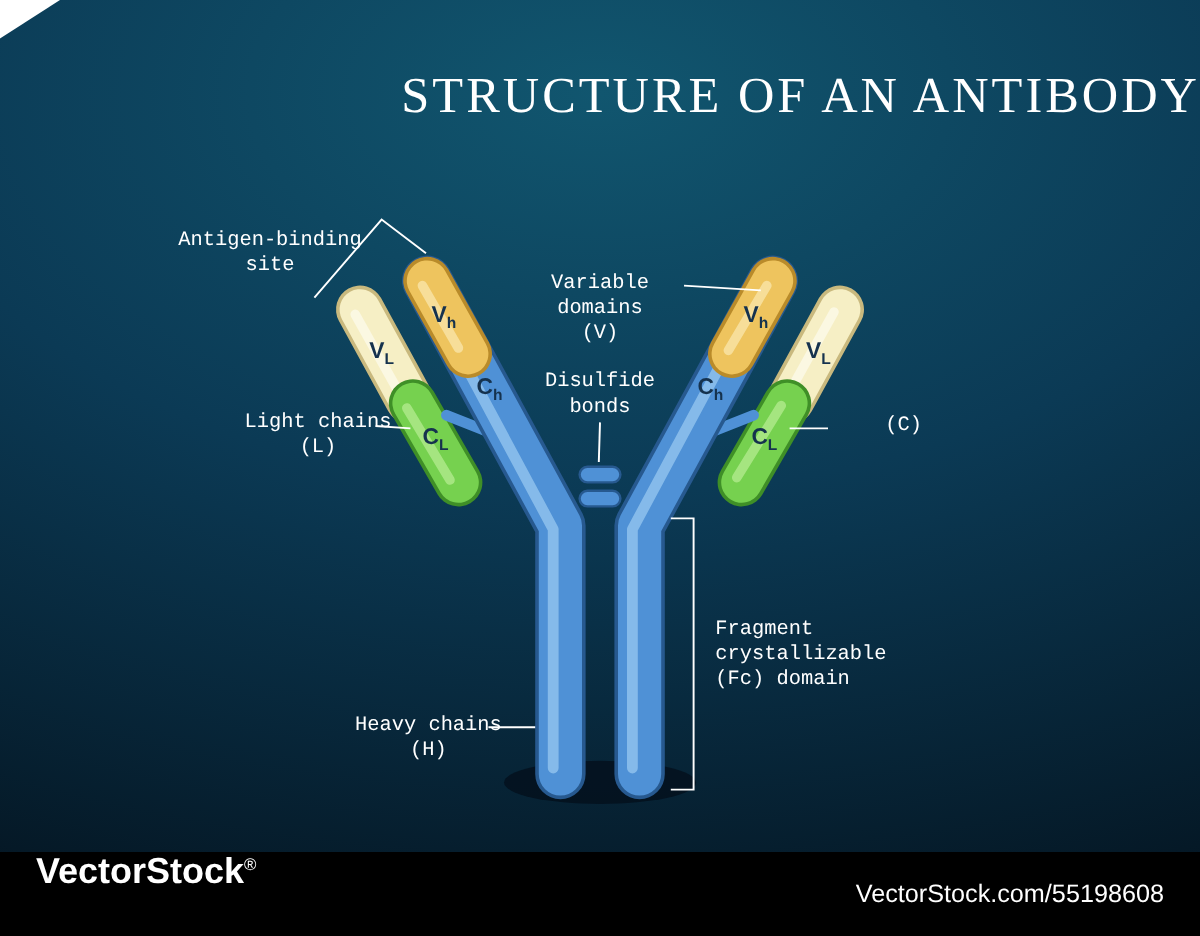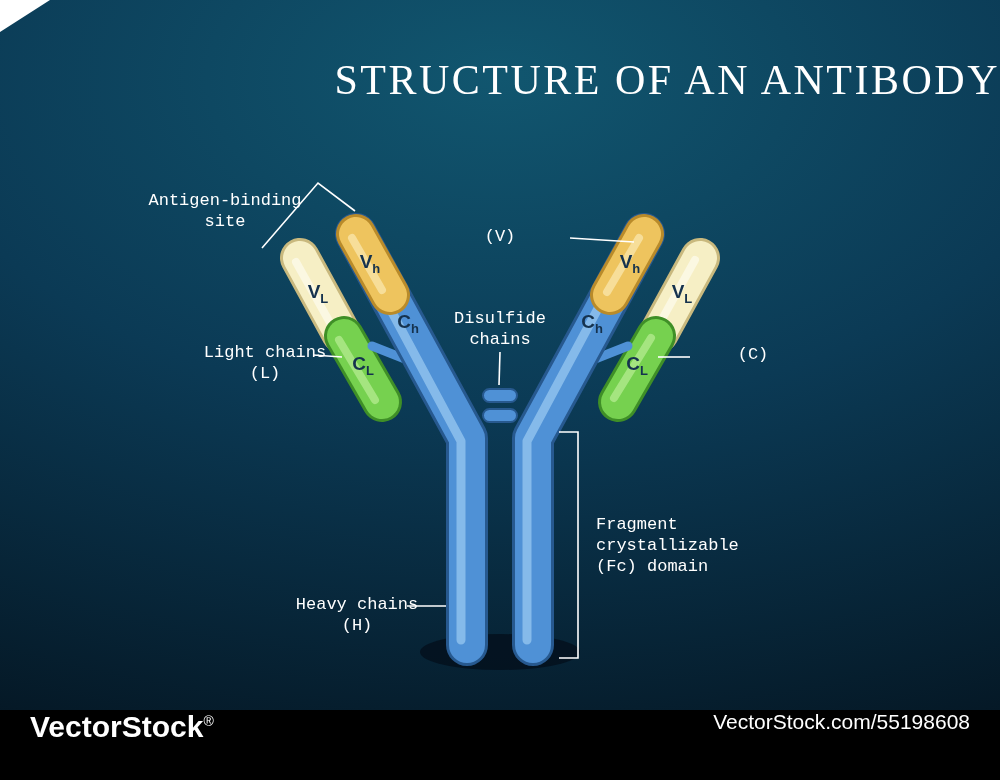--- a/index.html
+++ b/index.html
@@ -33,21 +33,21 @@
   .leader{stroke:#fff;stroke-width:1.6;fill:none;}
   .dom{font:600 19px "Liberation Sans",sans-serif;fill:var(--label-dark);text-anchor:middle;}
   .dom .sub{font-size:13px;}
   .label{position:absolute;color:#fff;font:17px/21px "Liberation Sans",sans-serif;text-align:center;}
   .label span{display:block;font-family:Liberation Mono, monospace;}
   .label.left-align{text-align:left;}
   .footer{position:absolute;left:0;bottom:0;width:100%;height:70px;background:var(--footer-bg,#000);
     display:flex;align-items:flex-start;justify-content:space-between;padding:0 30px;box-sizing:border-box;}
   .brand{color:#fff;font:700 30px "Liberation Sans",sans-serif;}
   .brand sup{font-size:14px;font-weight:400;}
-  .stock-id{color:#fff;font:400 21px "Liberation Sans",sans-serif;}
+  .stock-id{color:#fff;font:400 21px "Liberation Sans",sans-serif;margin-top:24px;}
 </style>
 </head>
 <body>
 
 <div id="stage">
 
   <div class="corner"></div>
 
   <div class="title">STRUCTURE OF AN ANTIBODY</div>
 
@@ -117,25 +117,26 @@
     <line class="leader" x1="658" y1="357" x2="690" y2="357"></line>
     <line class="leader" x1="407" y1="606" x2="446" y2="606"></line>
     <polyline class="leader" points="559,432 578,432 578,658 559,658"></polyline>
   </svg>
 
   <div class="label" style="left:140px;top:190px;width:170px">
     <span>Antigen-binding</span>
     <span>site</span>
   </div>
   <div class="label" style="left:420px;top:226px;width:160px">
+    <span>Variable domains</span>
     <span>(V)</span>
   </div>
   <div class="label" style="left:440px;top:308px;width:120px">
     <span>Disulfide</span>
-    <span>chains</span>
+    <span>bonds</span>
   </div>
   <div class="label" style="left:195px;top:342px;width:140px">
     <span>Light chains</span>
     <span>(L)</span>
   </div>
   <div class="label" style="left:668px;top:344px;width:170px">
     <span>(C)</span>
   </div>
   <div class="label left-align" style="left:596px;top:514px;width:180px">
     <span>Fragment</span>

